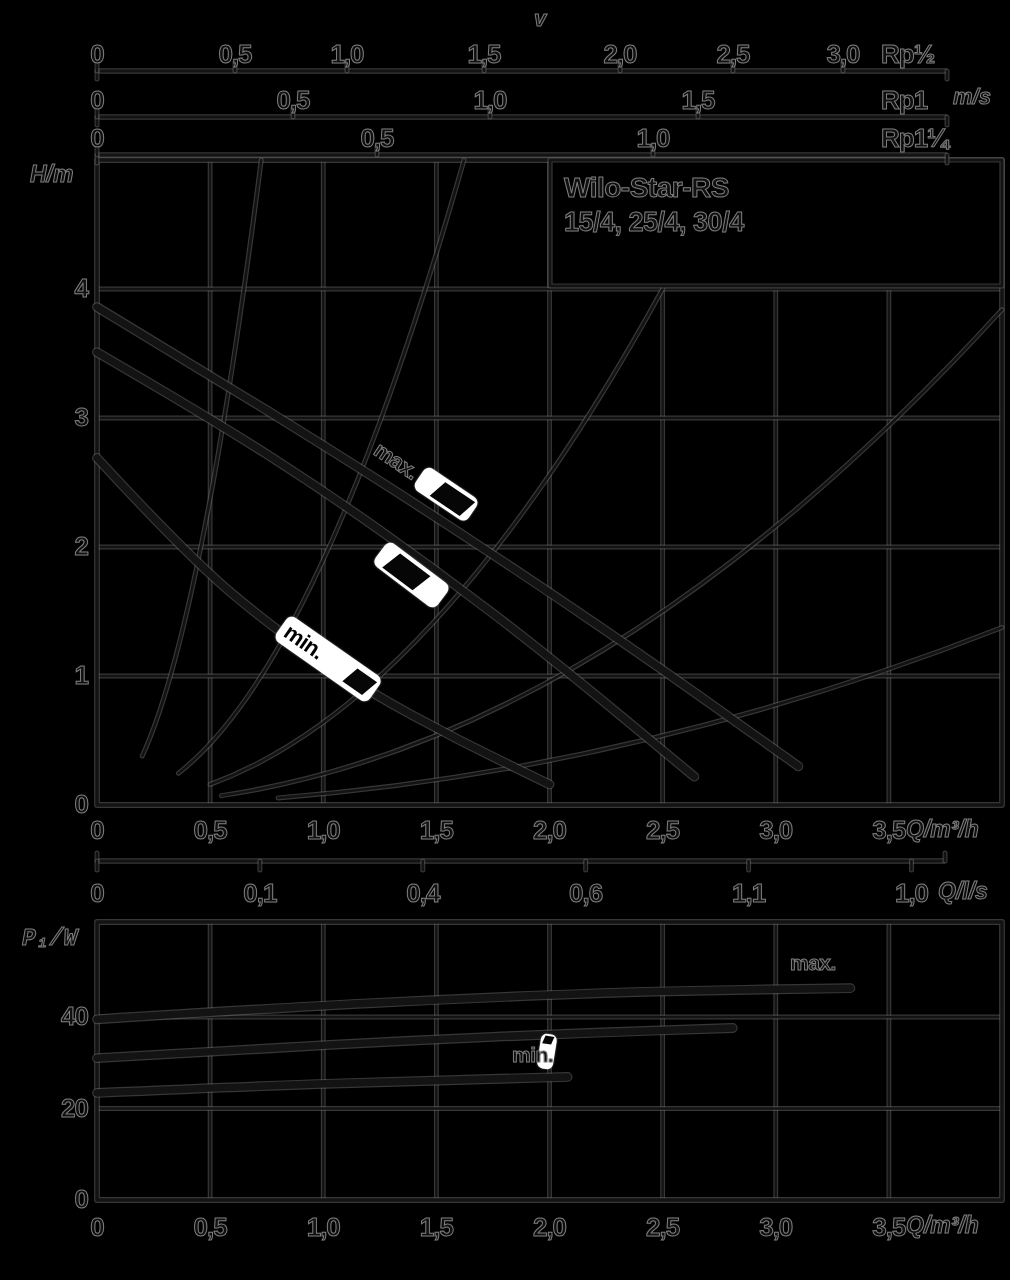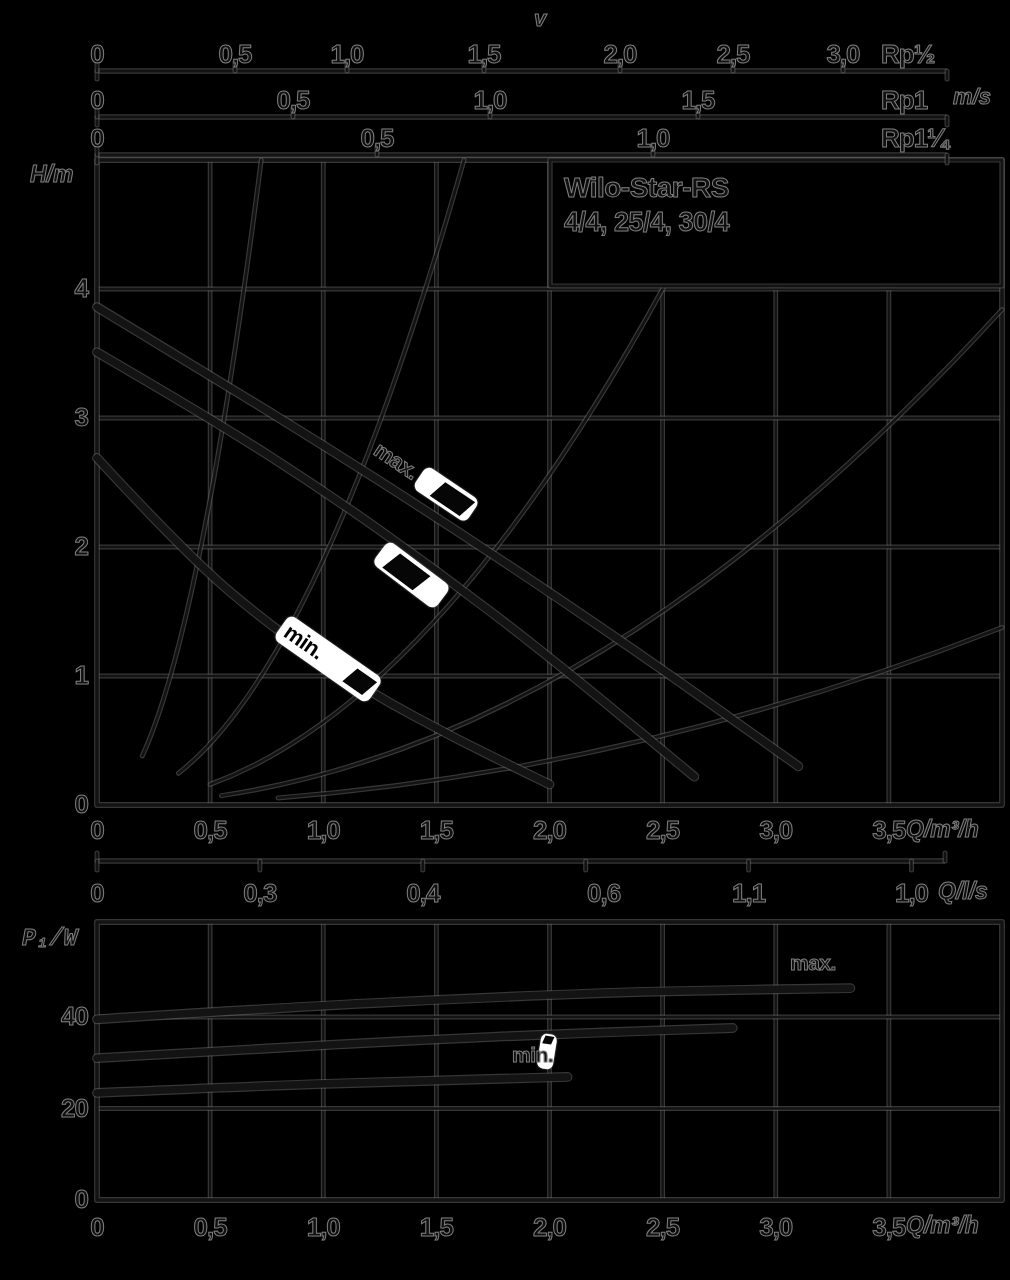--- a/index.html
+++ b/index.html
@@ -167,21 +167,21 @@
       <path d="M911.5,861 L911.5,870" fill="none" stroke="#131313" stroke-width="2.6" stroke-linecap="round" stroke-linejoin="round"></path>
     </svg>
 
   <div class="lbl small-unit it" style="left:534px;top:8px;">v</div>
   <div class="lbl small-unit it" style="left:953px;top:86px;">m/s</div>
   <div class="lbl num" style="left:881px;top:41px;">Rp½</div>
   <div class="lbl num" style="left:881px;top:87px;">Rp1</div>
   <div class="lbl num" style="left:881px;top:125px;">Rp1¼</div>
 
   <div class="lbl t1" style="left:564px;top:174px;">Wilo-Star-RS</div>
-  <div class="lbl t2" style="left:564px;top:209px;">4/4, 25/4, 30/4</div>
+  <div class="lbl t2" style="left:564px;top:209px;">15/4, 25/4, 30/4</div>
 
   <div class="lbl unit it" style="left:30px;top:163px;">H/m</div>
   <div class="lbl unit it" style="left:906px;top:818px;">Q/m³/h</div>
   <div class="lbl unit it" style="left:938px;top:880px;">Q/l/s</div>
   <div class="lbl unit it" style="left:22px;top:928px;font-family:Liberation Mono, monospace;">P₁/W</div>
   <div class="lbl unit it" style="left:906px;top:1214px;">Q/m³/h</div>
 
   <div class="flag" style="left:384px;top:436px;transform:rotate(34deg);">
     <span class="flag-text" style="margin-right:4px;">max.</span>
     <span class="flagbox" style="width:64px;height:27px;">
@@ -228,23 +228,23 @@
     <div class="lbl num yr" style="left: 42px; top: 791px;">0</div>
     <div class="lbl num ctr" style="left: 97px; top: 817px;">0</div>
     <div class="lbl num ctr" style="left: 210.125px; top: 817px;">0,5</div>
     <div class="lbl num ctr" style="left: 323.25px; top: 817px;">1,0</div>
     <div class="lbl num ctr" style="left: 436.375px; top: 817px;">1,5</div>
     <div class="lbl num ctr" style="left: 549.5px; top: 817px;">2,0</div>
     <div class="lbl num ctr" style="left: 662.625px; top: 817px;">2,5</div>
     <div class="lbl num ctr" style="left: 775.75px; top: 817px;">3,0</div>
     <div class="lbl num ctr" style="left: 888.875px; top: 817px;">3,5</div>
     <div class="lbl num ctr" style="left: 97px; top: 880px;">0</div>
-    <div class="lbl num ctr" style="left: 259.9px; top: 880px;">0,3</div>
+    <div class="lbl num ctr" style="left: 259.9px; top: 880px;">0,1</div>
     <div class="lbl num ctr" style="left: 422.8px; top: 880px;">0,4</div>
-    <div class="lbl num ctr" style="left: 585.7px; top: 880px; margin-left: 18px;">0,6</div>
+    <div class="lbl num ctr" style="left: 585.7px; top: 880px;">0,6</div>
     <div class="lbl num ctr" style="left: 748.6px; top: 880px;">1,1</div>
     <div class="lbl num ctr" style="left: 911.5px; top: 880px;">1,0</div>
     <div class="lbl num yr" style="left: 42px; top: 1003px; text-align: right;">40</div>
     <div class="lbl num yr" style="left: 42px; top: 1094.5px;">20</div>
     <div class="lbl num yr" style="left: 42px; top: 1186px;">0</div>
     <div class="lbl num ctr" style="left: 97px; top: 1214px;">0</div>
     <div class="lbl num ctr" style="left: 210.125px; top: 1214px;">0,5</div>
     <div class="lbl num ctr" style="left: 323.25px; top: 1214px;">1,0</div>
     <div class="lbl num ctr" style="left: 436.375px; top: 1214px;">1,5</div>
     <div class="lbl num ctr" style="left: 549.5px; top: 1214px;">2,0</div>

